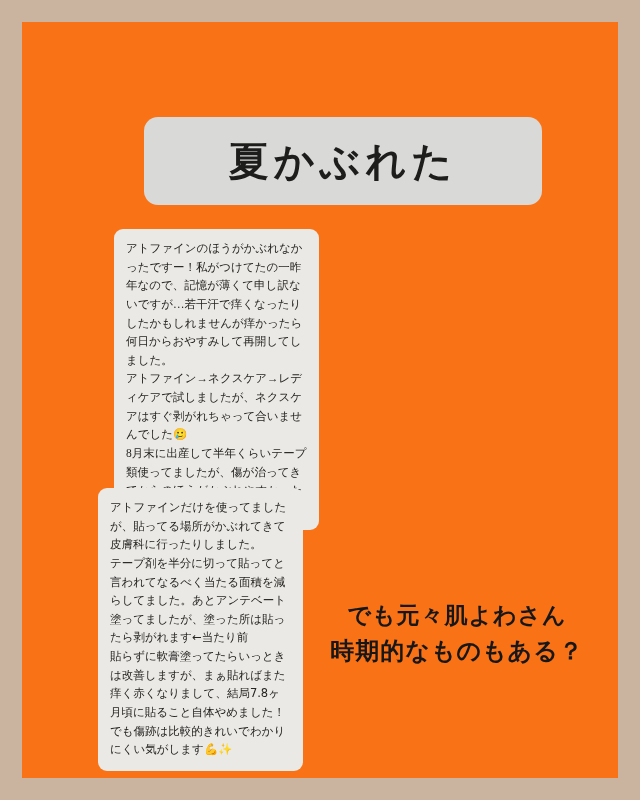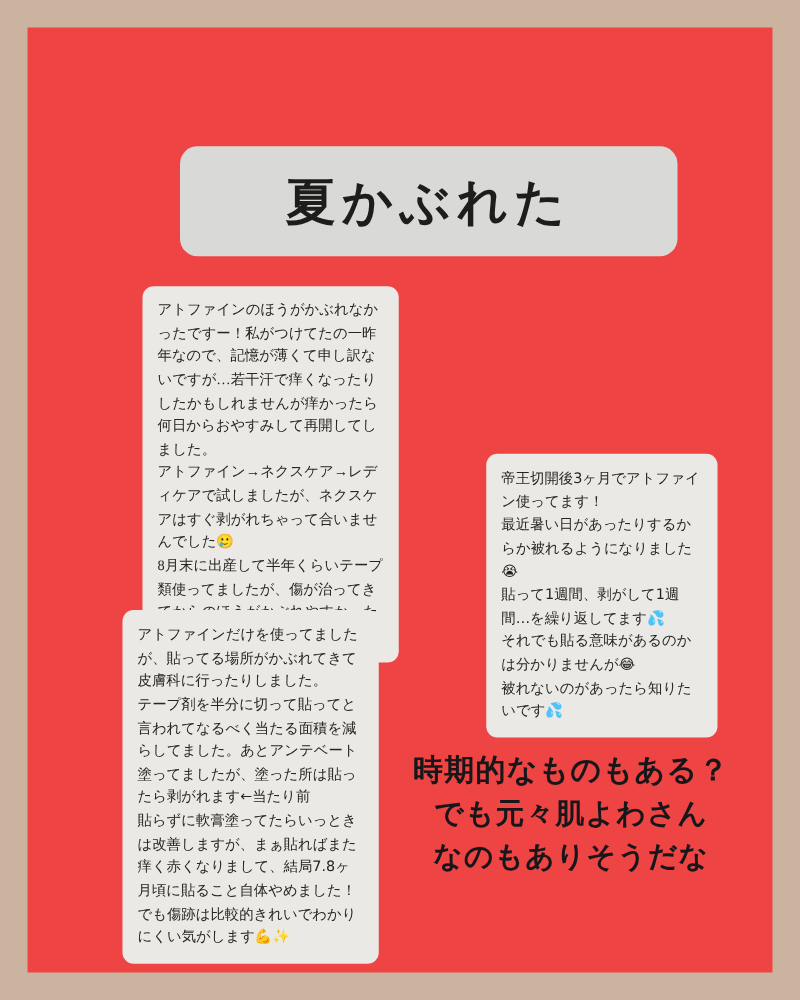--- a/index.html
+++ b/index.html
@@ -18,21 +18,21 @@
     width: 640px;
     height: 800px;
     box-sizing: border-box;
   }
   .card {
     position: absolute;
     left: 22px;
     top: 22px;
     width: 596px;
     height: 756px;
-    background: #ef4444;
+    background: #f97316;
     box-sizing: border-box;
   }
   
   .title-banner {
     position: absolute;
     left: 122px;
     top: 95px;
     width: 398px;
     height: 88px;
     background: #d9d9d7;
@@ -98,26 +98,20 @@
       <div class="title-text">夏かぶれた</div>
     </div>
 
     <div class="bubble" id="bubble-left-1">アトファインのほうがかぶれなかったですー！私がつけてたの一昨年なので、記憶が薄くて申し訳ないですが…若干汗で痒くなったりしたかもしれませんが痒かったら何日からおやすみして再開してしました。
 アトファイン→ネクスケア→レディケアで試しましたが、ネクスケアはすぐ剥がれちゃって合いませんでした🥲
 8月末に出産して半年くらいテープ類使ってましたが、傷が治ってきてからのほうがかぶれやすかった気がします🙂</div>
     <div class="bubble" id="bubble-left-2">アトファインだけを使ってましたが、貼ってる場所がかぶれてきて皮膚科に行ったりしました。
 テープ剤を半分に切って貼ってと言われてなるべく当たる面積を減らしてました。あとアンテベート塗ってましたが、塗った所は貼ったら剥がれます←当たり前
 貼らずに軟膏塗ってたらいっときは改善しますが、まぁ貼ればまた痒く赤くなりまして、結局7.8ヶ月頃に貼ること自体やめました！
 でも傷跡は比較的きれいでわかりにくい気がします💪✨</div>
-    <div class="bubble" id="bubble-right-2">帝王切開後3ヶ月でアトファイン使ってます！
-最近暑い日があったりするからか被れるようになりました😭
-貼って1週間、剥がして1週間…を繰り返してます💦
-それでも貼る意味があるのかは分かりませんが😂
-被れないのがあったら知りたいです💦</div>
 
     <div class="conclusion">
+      <div id="conc-line-2">でも元々肌よわさん</div>
       <div id="conc-line-1">時期的なものもある？</div>
-      <div id="conc-line-2">でも元々肌よわさん</div>
-      <div id="conc-line-3">なのもありそうだな</div>
     </div>
 
   </div>
 </div>
 
 </body></html>

